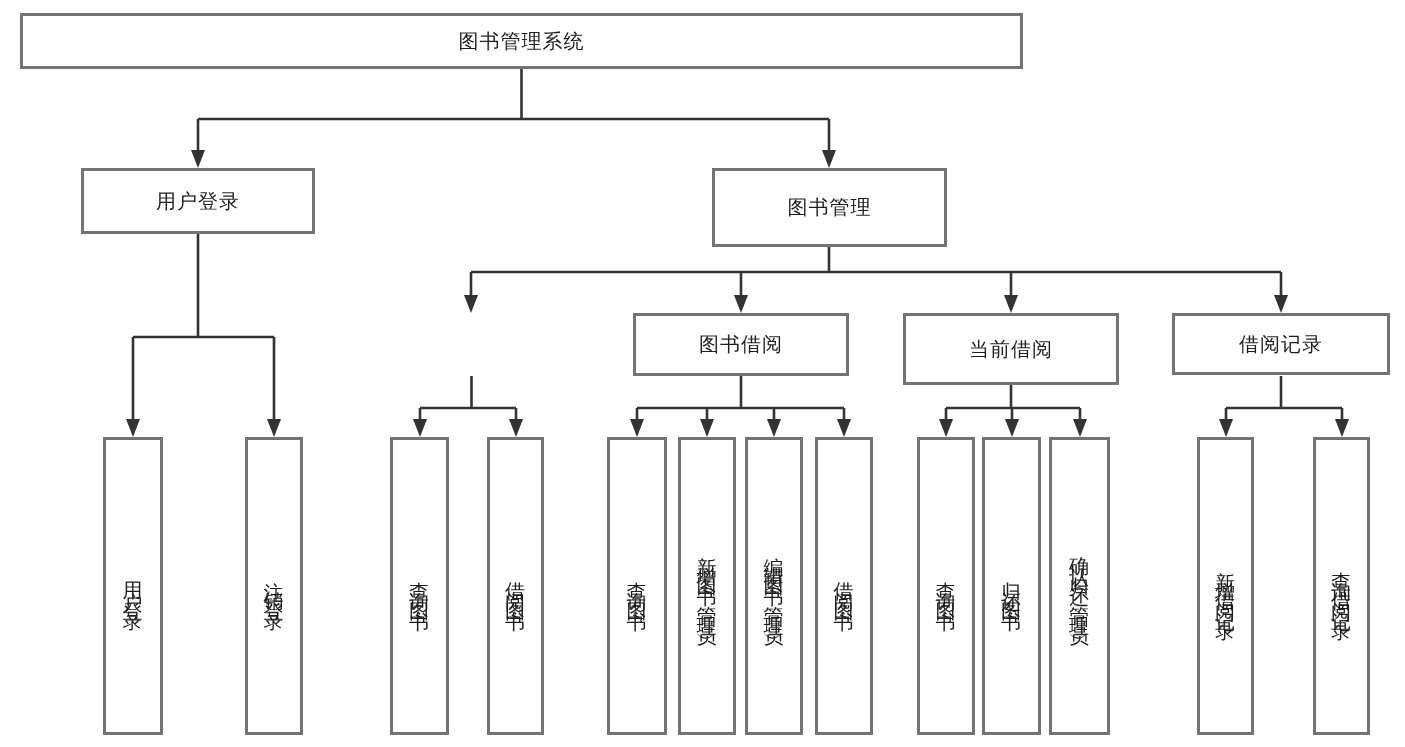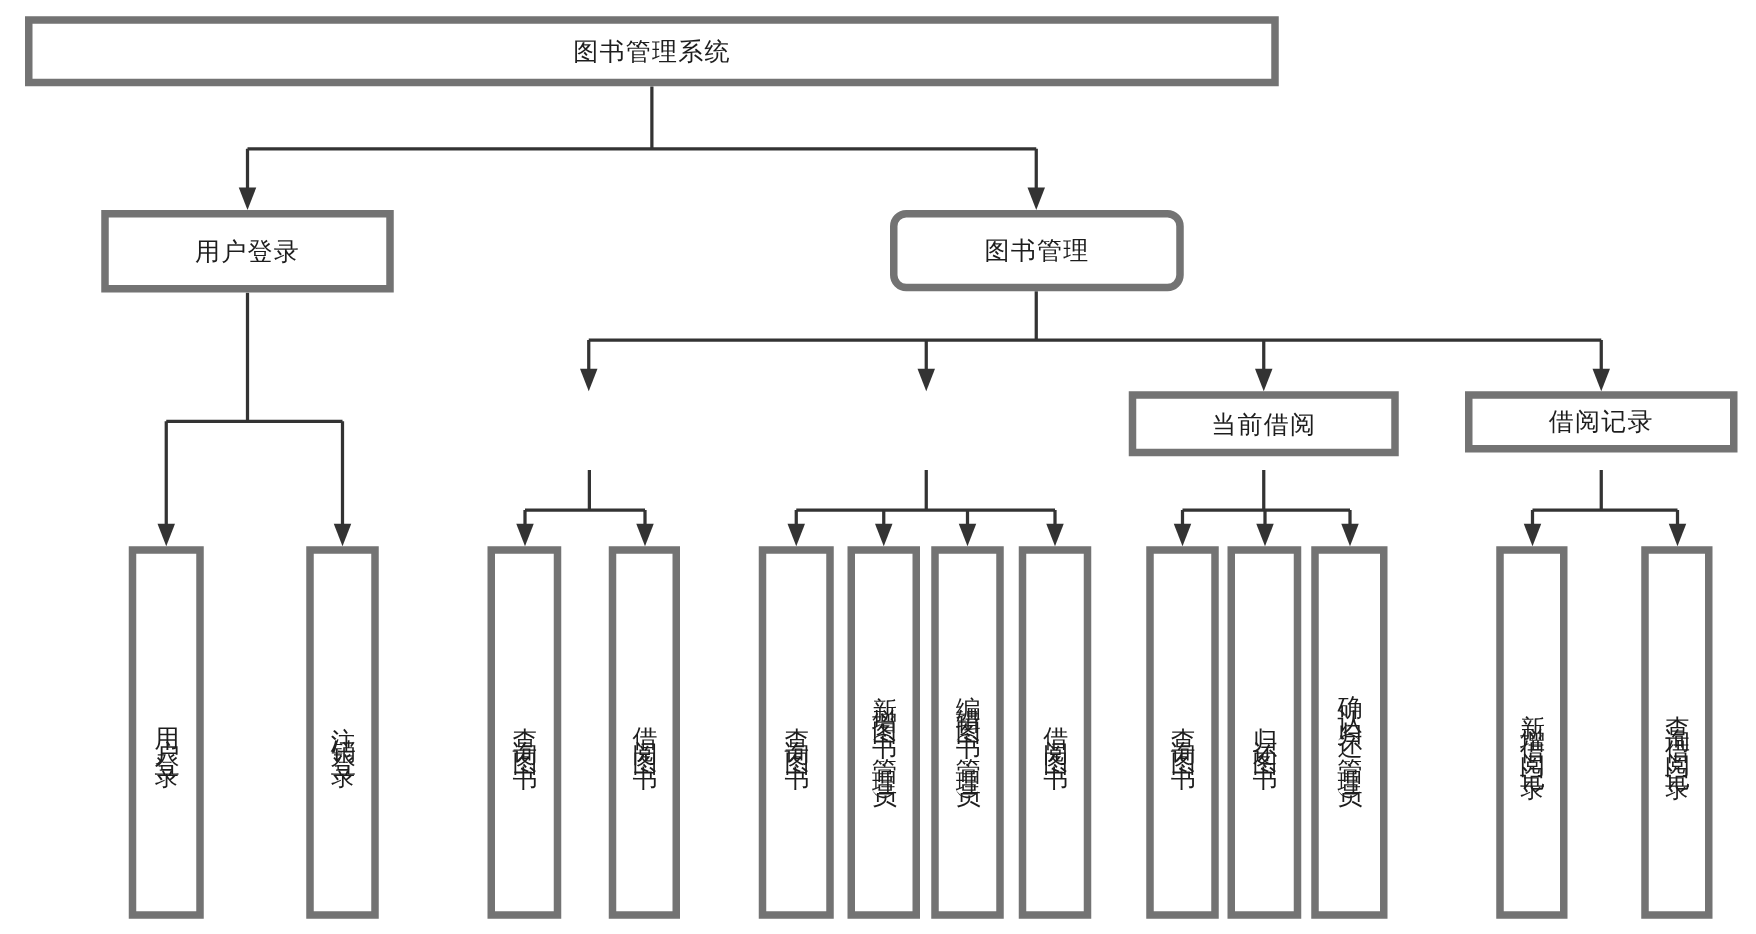--- a/index.html
+++ b/index.html
@@ -18,21 +18,21 @@
   #wires {
     position: absolute;
     left: 0; top: 0;
     width: 1405px;
     height: 747px;
     z-index: 1;
   }
   .node {
     position: absolute;
     box-sizing: border-box;
-    border: 6px solid #737373;
+    border: 3px solid #737373;
     background: #ffffff;
     display: flex;
     align-items: center;
     justify-content: center;
     color: #1d1d1d;
     z-index: 2;
   }
   .node.h-label {
     font-size: 20px;
     letter-spacing: 1px;
@@ -137,24 +137,25 @@
       <path class="wire" d="M1226,408 L1226,421"></path>
       <polygon class="head" points="1219,419 1233,419 1226,437"></polygon>
       <path class="wire" d="M1342,408 L1342,421"></path>
       <polygon class="head" points="1335,419 1349,419 1342,437"></polygon>
     </g>
   </svg>
 
   <div class="node h-label" style="left:20px; top:13px; width:1003px; height:56px;">图书管理系统</div>
 
   <div class="node h-label" style="left:81px; top:168px; width:234px; height:66px;">用户登录</div>
-  <div class="node h-label" style="left:712px; top:168px; width:235px; height:65px;border-radius:13px;">图书管理</div>
+  <div class="node h-label" style="left:712px; top:168px; width:235px; height:79px;">图书管理</div>
 
-  <div class="node h-label" style="left:903px; top:313px; width:216px; height:52px;font-family:Liberation Serif, serif;">当前借阅</div>
-  <div class="node h-label" style="left:1172px; top:313px; width:218px; height:49px;">借阅记录</div>
+  <div class="node h-label" style="left:633px; top:313px; width:216px; height:63px;">图书借阅</div>
+  <div class="node h-label" style="left:903px; top:313px; width:216px; height:72px;font-family:Liberation Serif, serif;">当前借阅</div>
+  <div class="node h-label" style="left:1172px; top:313px; width:218px; height:62px;">借阅记录</div>
 
   <div class="node leaf" style="left:103px; width:60px;">用户登录</div>
   <div class="node leaf" style="left:245px; width:58px;">注销登录</div>
 
   <div class="node leaf" style="left:390px; width:59px;">查询图书</div>
   <div class="node leaf" style="left:487px; width:57px;">借阅图书</div>
 
   <div class="node leaf" style="left:607px; width:60px;">查询图书</div>
   <div class="node leaf" style="left:678px; width:58px;">新增图书（管理员）</div>
   <div class="node leaf" style="left:745px; width:58px;">编辑图书（管理员）</div>

